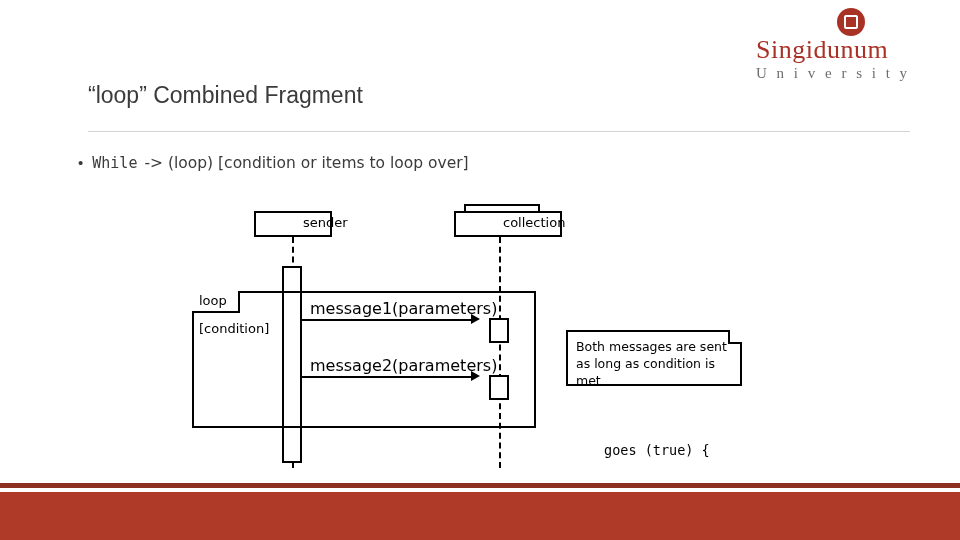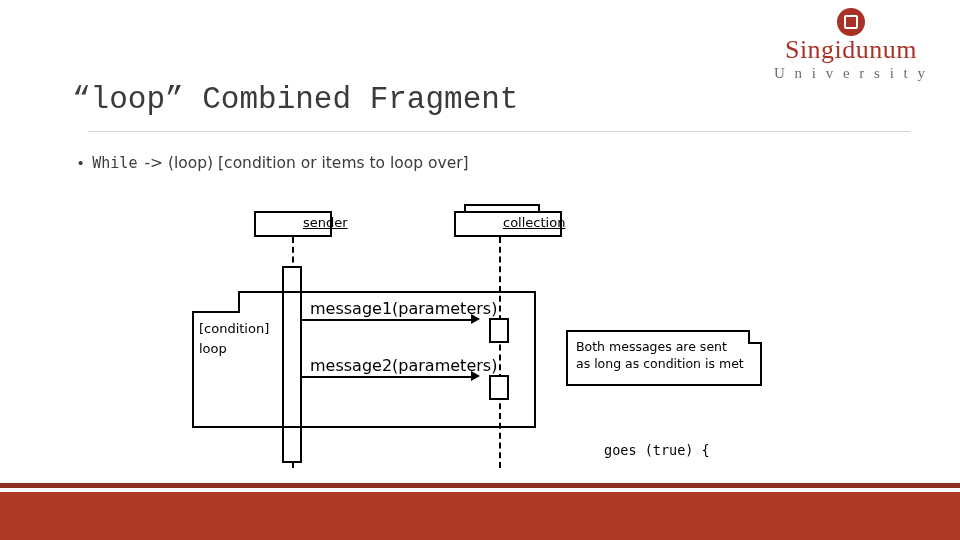--- a/index.html
+++ b/index.html
@@ -13,21 +13,21 @@
     position: relative;
     overflow: hidden;
     font-family: "Liberation Sans", sans-serif;
   }
 
   
   .logo {
     position: absolute;
     top: 8px;
     right: 14px;
-    text-align: center;
+    text-align: left;
     width: 190px;
   }
   .logo-mark {
     width: 28px;
     height: 28px;
     border-radius: 50%;
     background: #a93226;
     margin: 0 auto 1px auto;
     position: relative;
   }
@@ -54,25 +54,25 @@
     font-family: "Liberation Serif", serif;
     font-size: 15px;
     color: #6d6d6d;
     letter-spacing: 3px;
     margin-top: 2px;
   }
 
   
   .title {
     position: absolute;
-    left: 72px;
+    left: 88px;
     top: 82px;
-    font-size: 31px;
+    font-size: 23px;
     color: #3b3b3b;
-    font-family: Liberation Mono, monospace;
+    font-family: Liberation Sans, sans-serif;
     font-weight: 400;
   }
   .title-rule {
     position: absolute;
     left: 88px;
     top: 131px;
     width: 822px;
     height: 1px;
     background: #d4d4d4;
   }
@@ -113,21 +113,20 @@
     position: absolute;
     background: #ffffff;
     border: 2px solid #000000;
     font-family: "DejaVu Sans", sans-serif;
     font-size: 13px;
     color: #000000;
     text-align: center;
     box-sizing: border-box;
   }
   .dgm-box .lbl {
-    text-decoration: underline;
     display: inline-block;
     line-height: 20px;
     margin-left: 47px;
   }
   .lifeline {
     position: absolute;
     width: 0;
     border-left: 2px dashed #000000;
   }
   .activation {
@@ -175,21 +174,21 @@
     font-size: 16px;
     color: #000000;
     white-space: nowrap;
   }
 
   
   .note {
     position: absolute;
     left: 566px;
     top: 330px;
-    width: 196px;
+    width: 176px;
     height: 56px;
     border: 2px solid #000000;
     background: #ffffff;
     box-sizing: border-box;
     padding: 6px 8px 0 8px;
     font-family: "DejaVu Sans", sans-serif;
     font-size: 12.5px;
     color: #000000;
     line-height: 17px;
   }
@@ -267,21 +266,21 @@
     <span class="lbl">collection</span>
   </div>
 
   <div class="lifeline" style="left:106px; top:37px; height:231px;"></div>
   <div class="lifeline" style="left:313px; top:37px; height:231px;"></div>
 
   <div class="activation" style="left:96px; top:66px; width:20px; height:197px;"></div>
 
   <div class="frame" style="left:6px; top:91px; width:344px; height:137px;"></div>
   <div class="frame-tab" style="left:6px; top:91px; width:48px; height:22px;"></div>
-  <div class="frame-label" style="left:13px; top:93px;margin-top:48px;">loop</div>
+  <div class="frame-label" style="left:13px; top:93px;">loop</div>
   <div class="frame-label" style="left:13px; top:121px;">[condition]</div>
 
   <div class="msg-label" style="left:124px; top:99px;">message1(parameters)</div>
   <div class="msg-line" style="left:116px; top:119px; width:170px;"></div>
   <div class="msg-arrow" style="left:285px; top:114px;"></div>
   <div class="activation" style="left:303px; top:118px; width:20px; height:25px;"></div>
 
   <div class="msg-label" style="left:124px; top:156px;">message2(parameters)</div>
   <div class="msg-line" style="left:116px; top:176px; width:170px;"></div>
   <div class="msg-arrow" style="left:285px; top:171px;"></div>

